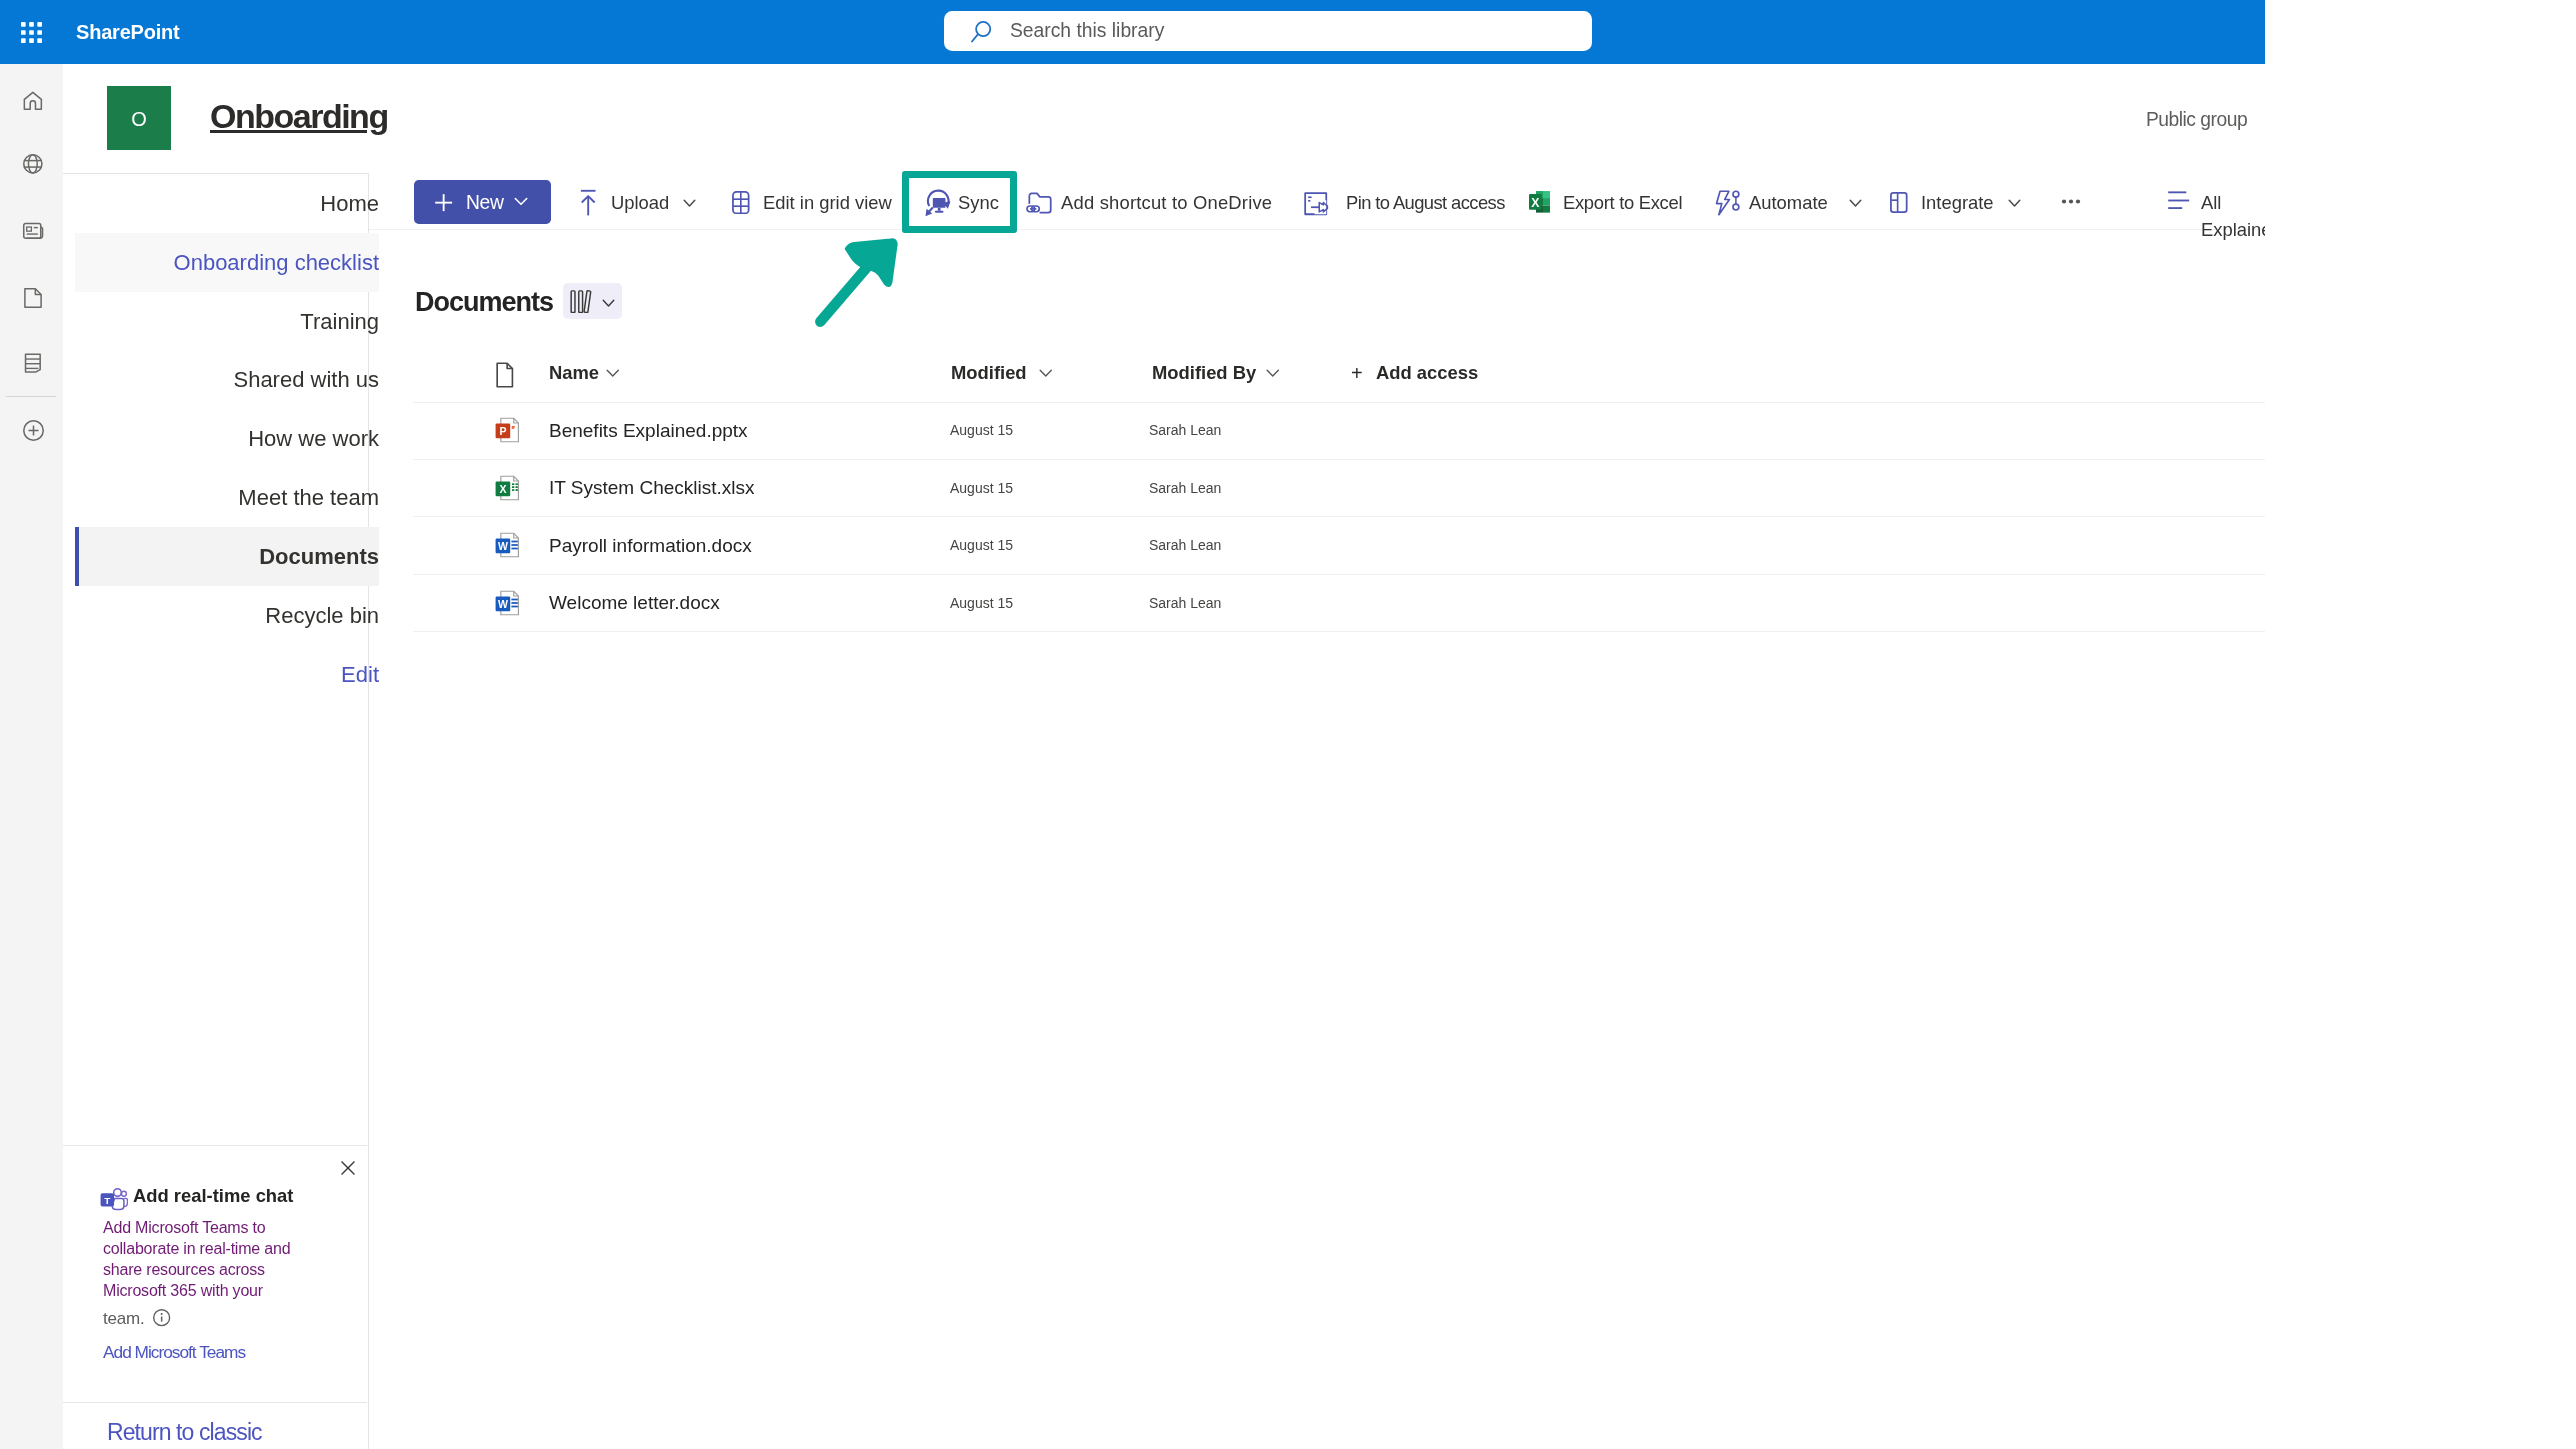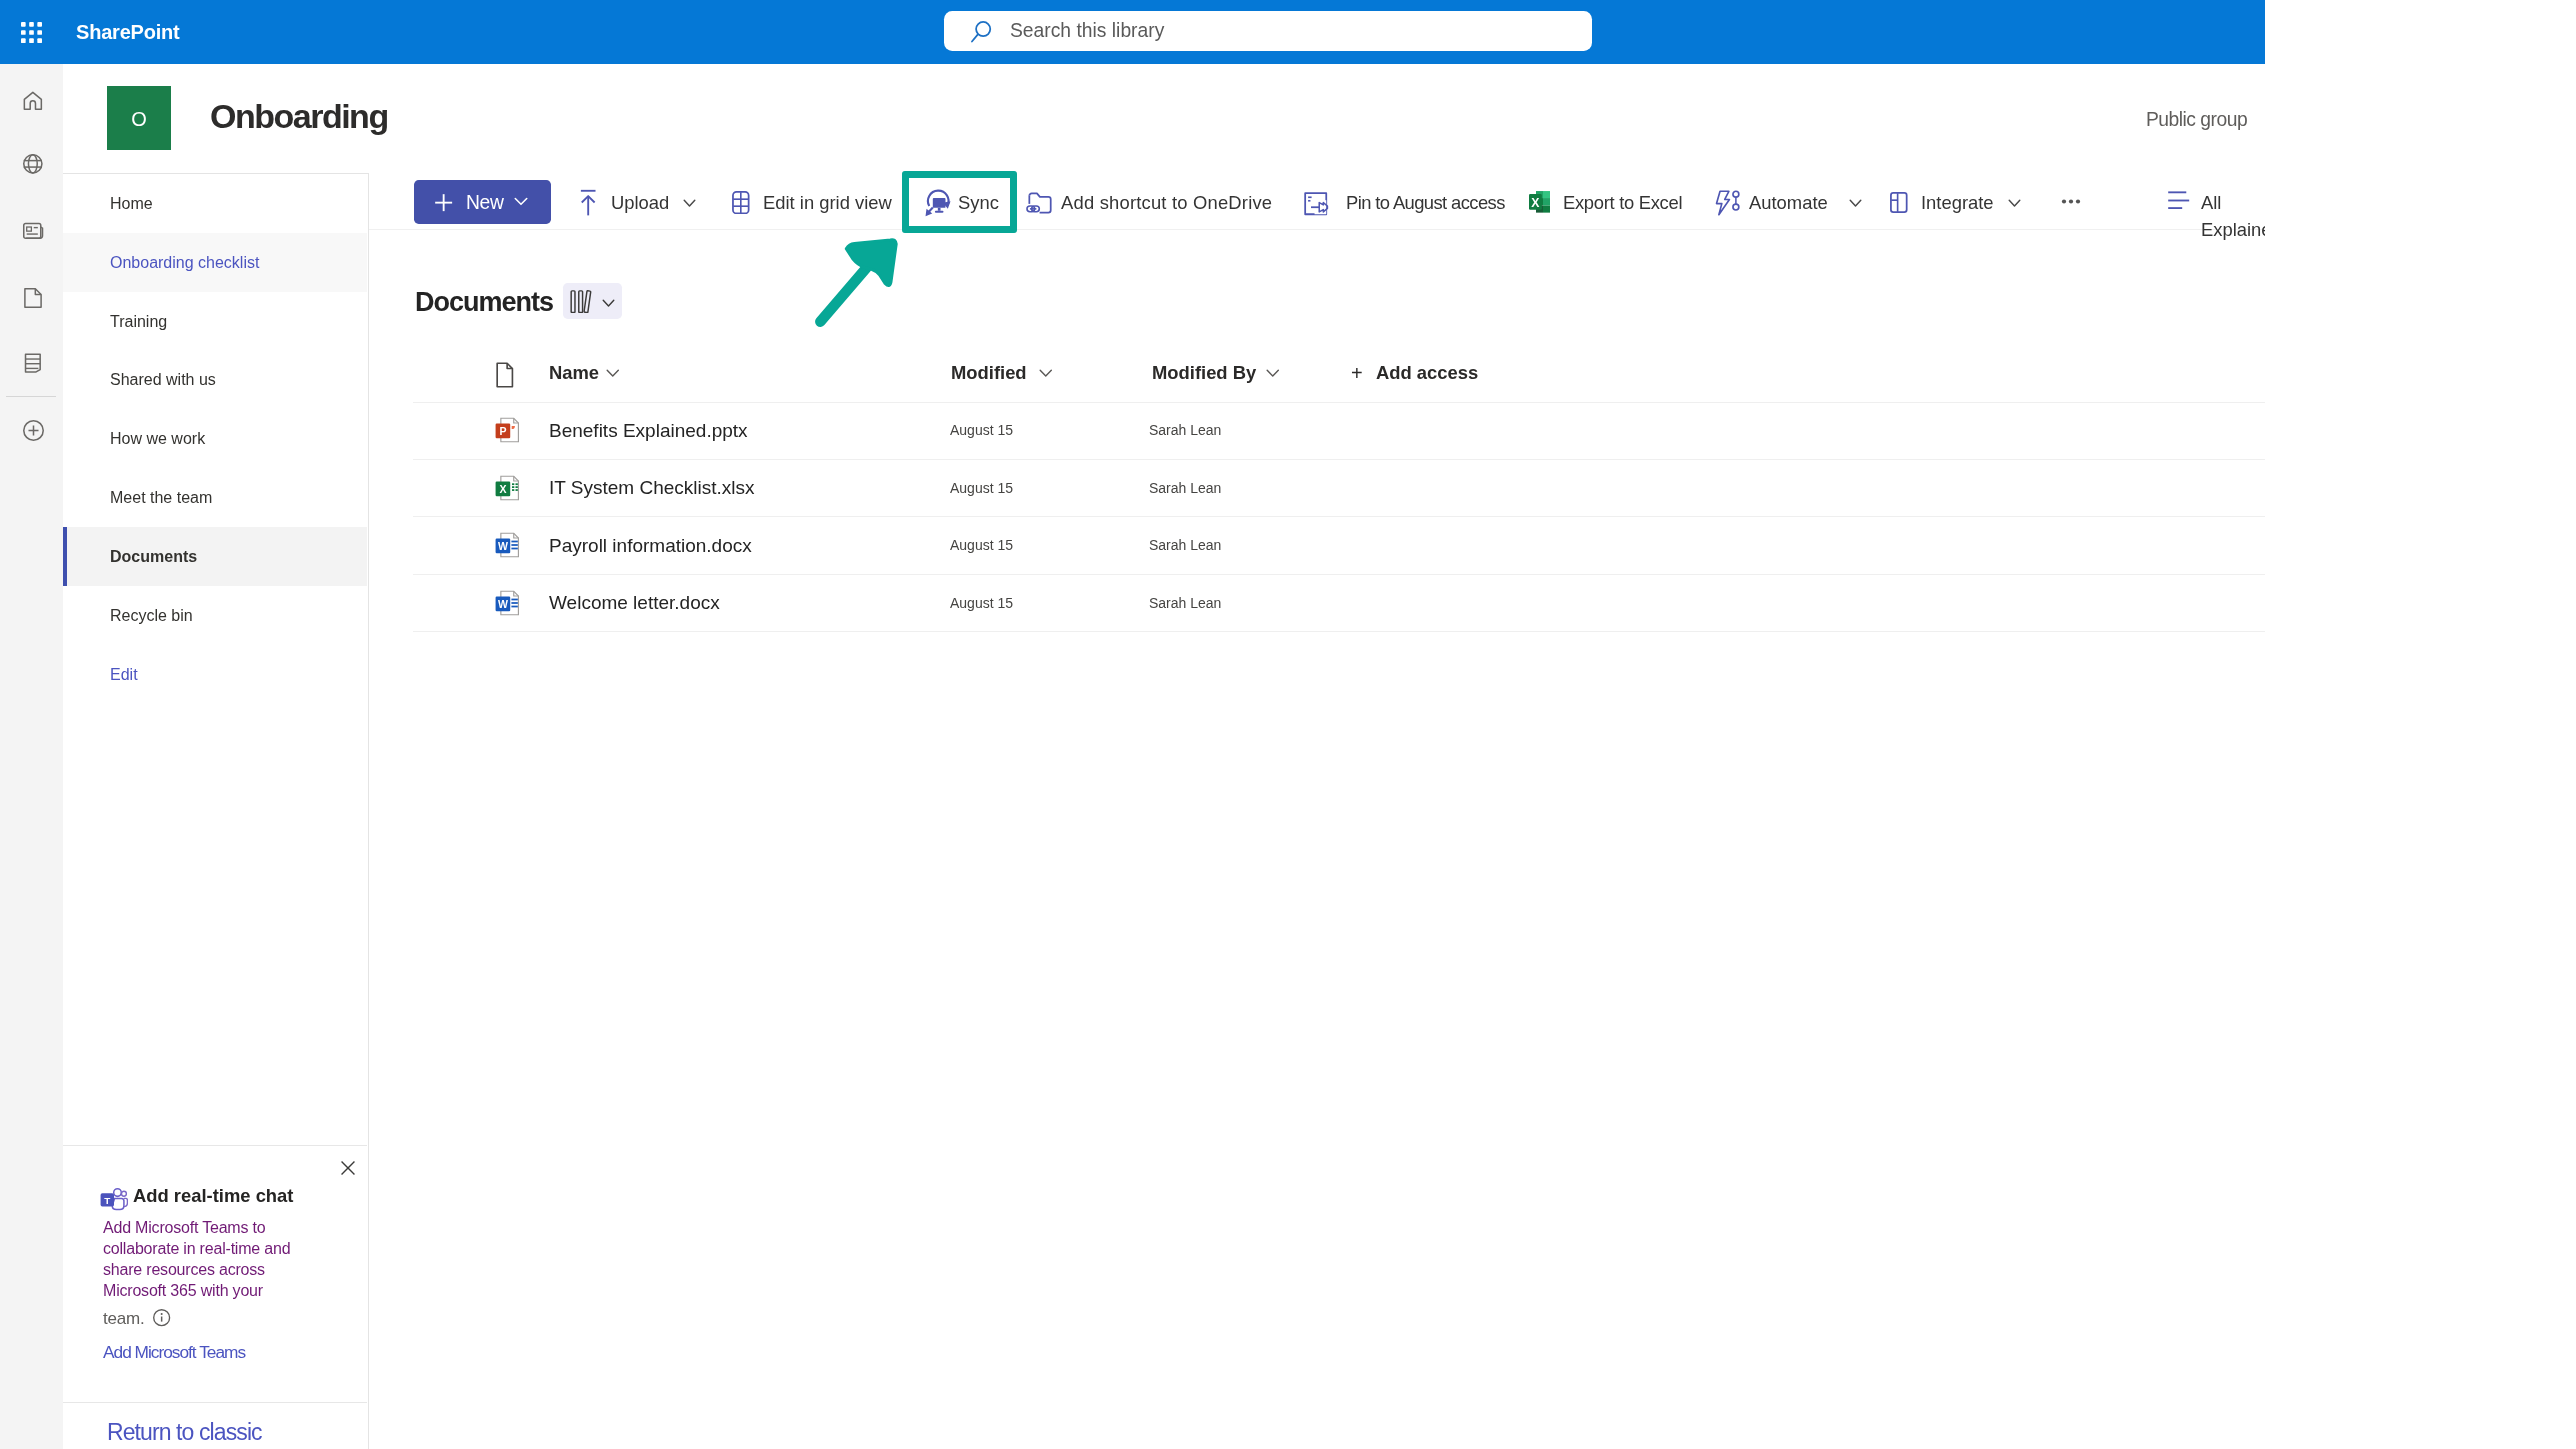--- a/index.html
+++ b/index.html
@@ -13,29 +13,29 @@
   .sp-logo { left:76px; top:0; height:64px; line-height:64px; color:#fff; font-size:20px; font-weight:700; letter-spacing:-0.2px;}
   .searchbox { left:944px; top:11px; width:648px; height:40px; background:#fff; border-radius:8.2px; }
   .search-text { left:1010px; top:11px; height:40px; line-height:40px; color:#5a5a5a; font-size:19.3px; }
 
   
   .rail { left:0; top:64px; width:63px; height:1385px; background:#f4f4f4; }
   .rail-div { left:5.9px; top:396px; width:50px; height:1.2px; background:#d6d6d6; }
 
   
   .tile { left:107px; top:86px; width:64px; height:64px; background:#1b7e4a; color:#fff; text-align:center; line-height:66px; font-size:20px; font-weight:400; }
-  .sitetitle { left:210px; top:97px; font-size:34px; font-weight:600; letter-spacing:-1.5px; color:#2d2c2b; }
+  .sitetitle { left:210px; top:97px; font-size:34px; font-weight:600; letter-spacing:-1.5px; color:#2d2c2b;text-decoration:underline; }
   .hmeta { top:107px; height:26px; line-height:26px; font-size:19.3px; letter-spacing:-0.5px; }
   .pubgroup { left:2146px; color:#5f5d5b; }
   .following { left:2307px; color:#353433; }
   .member { left:2450px; color:#353433; font-size:20.5px; letter-spacing:0.2px; }
 
   
   .nav { left:63px; top:173px; width:306px; height:1276px; background:#fff; border-top:1.2px solid #e4e4e4; border-right:1.2px solid #e4e4e4; }
-  .navitem { position:absolute; left:0; width:304px; height:59px; line-height:59px; font-size:16px; color:#33322f; }
+  .navitem { position:absolute; left:12px; width:304px; height:59px; line-height:59px; font-size:22px; color:#33322f;text-align:right; }
   .navitem span { margin-left:47px; }
   .nav-sel-bar { position:absolute; left:0; top:0; width:4.1px; height:59px; background:#3e4fae; }
 
   
   .toolbar-border { left:369px; top:229px; width:2207px; height:1.2px; background:#f0f0f0; }
   .newbtn { left:414px; top:180px; width:137px; height:44px; background:#4350a9; border-radius:4.7px; color:#fff; }
   .tb-label { position:absolute; top:189px; height:27px; line-height:27px; font-size:18.4px; color:#343434; }
   .tealbox { left:902px; top:171px; width:115px; height:62px; border:7.6px solid #07a796; border-radius:2.9px; z-index:5; }
 
   

